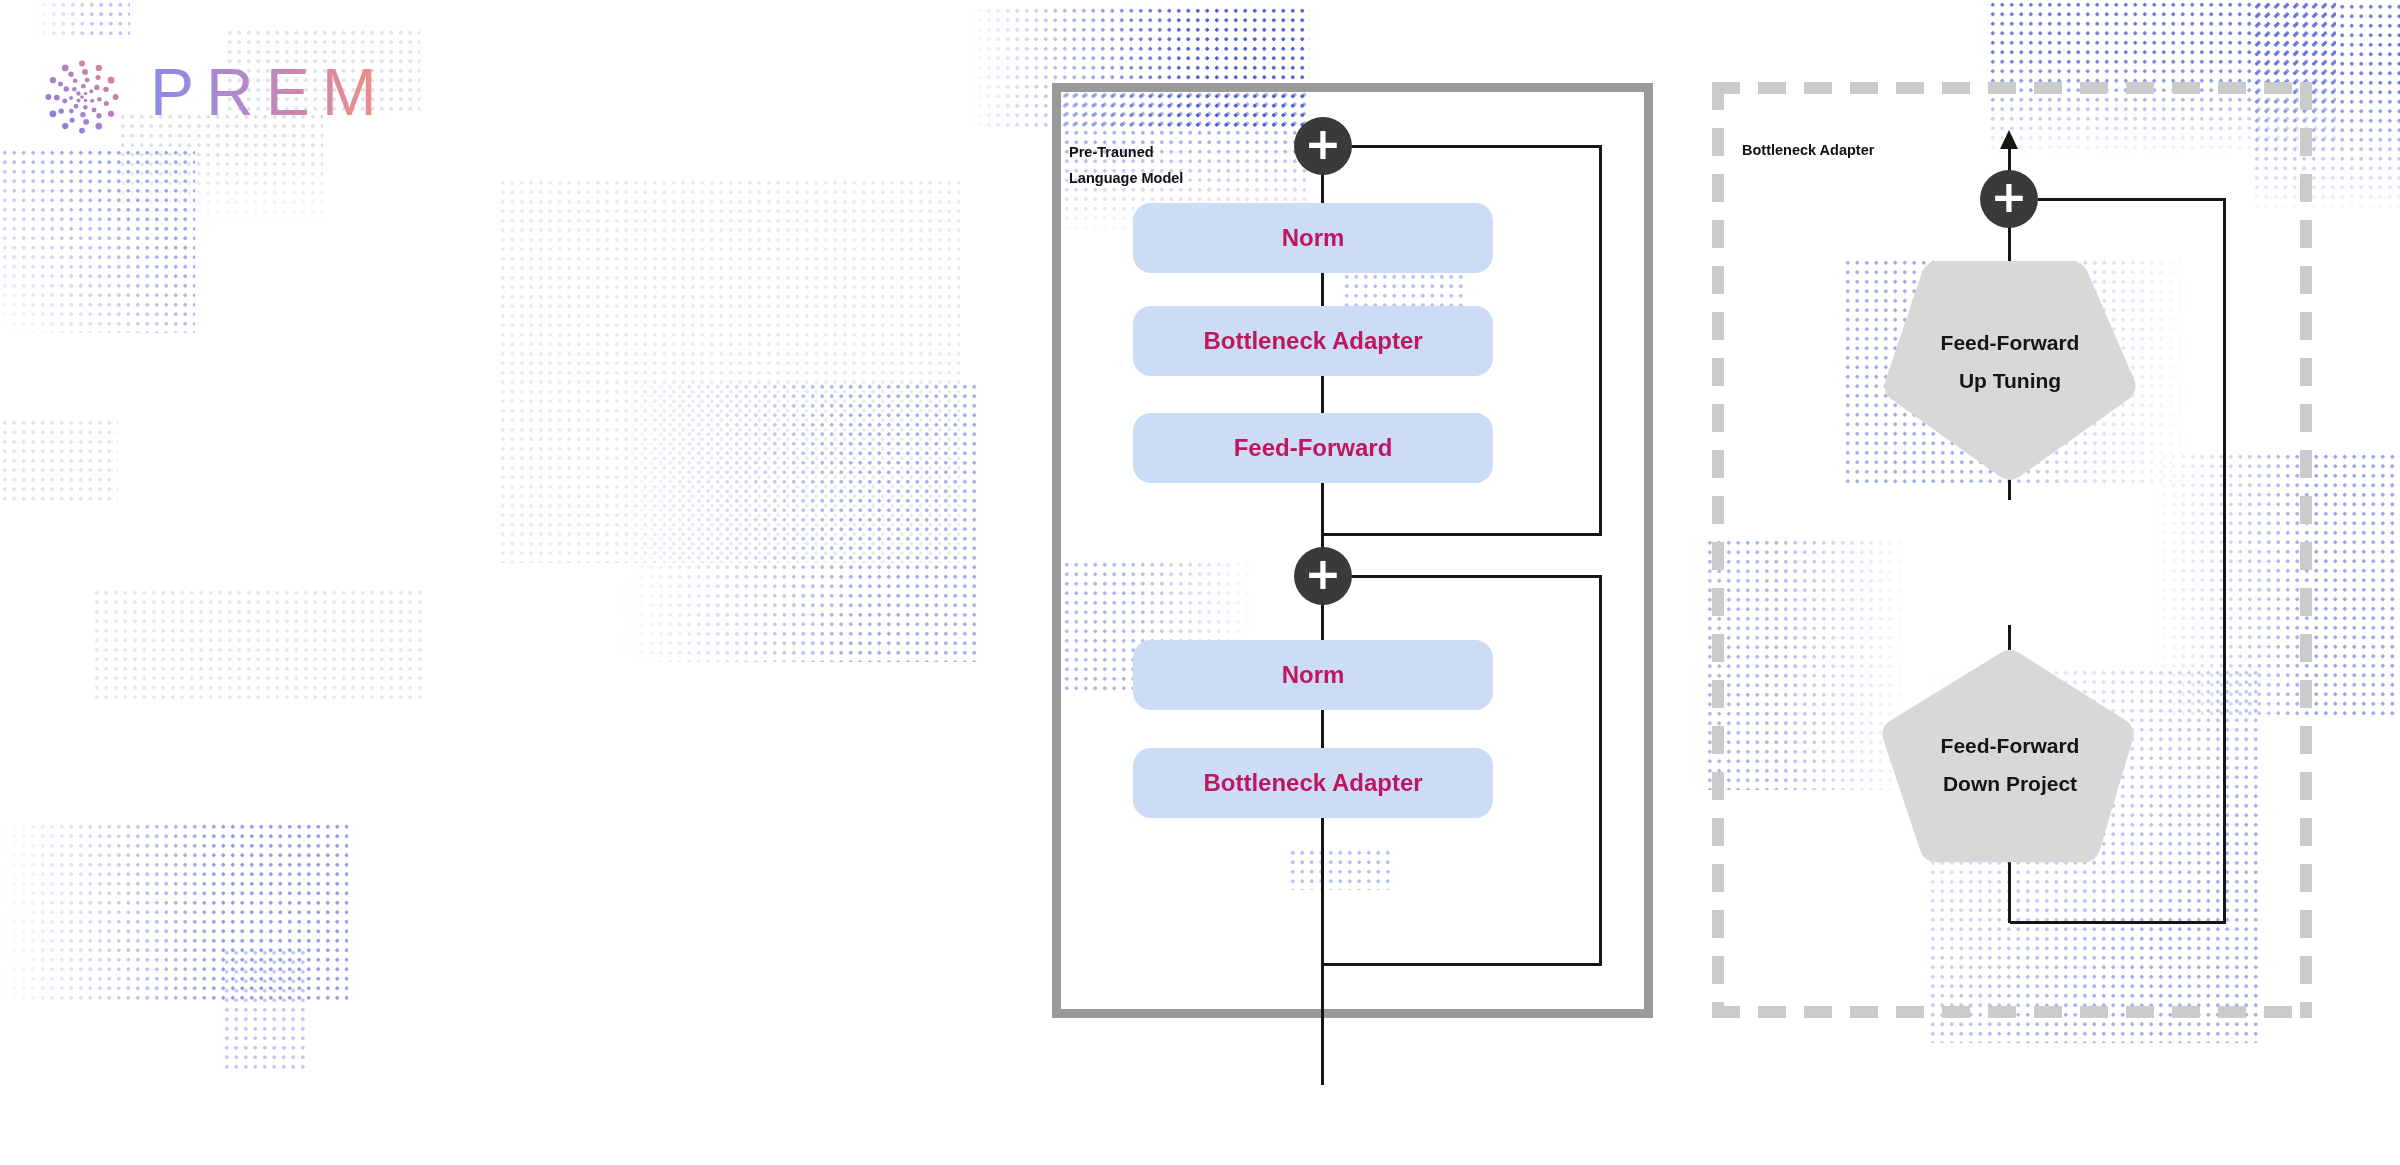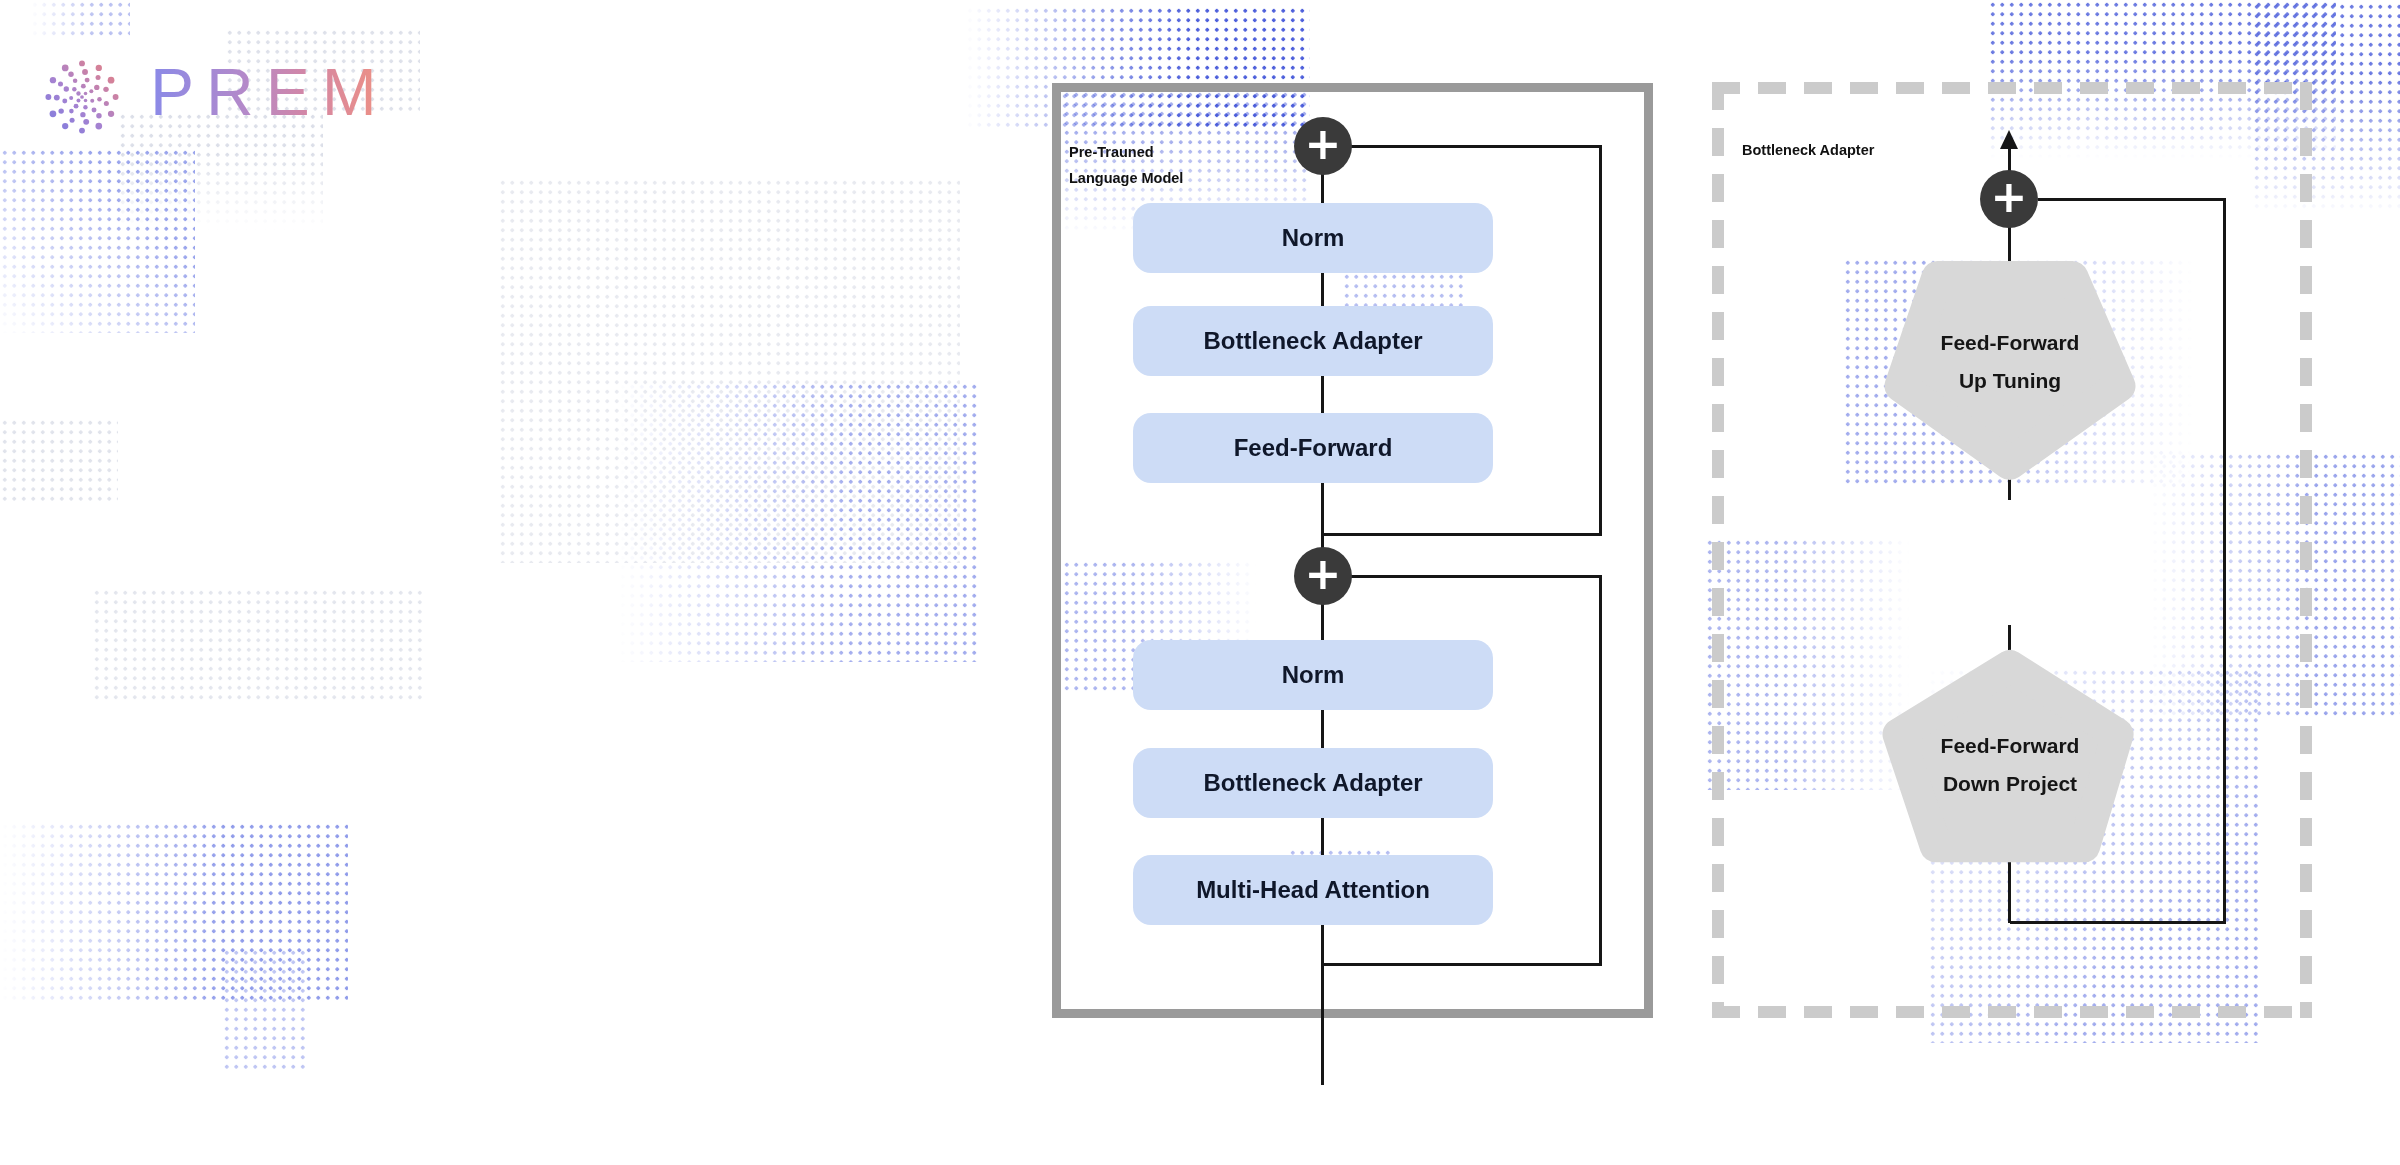--- a/index.html
+++ b/index.html
@@ -45,21 +45,21 @@
 
   .diagram-label{position:absolute;z-index:2;font-size:14.5px;font-weight:700;color:#111;
                  line-height:26px;}
 
   
   .ln{position:absolute;background:#161616;z-index:1;}
 
   
   .block{position:absolute;left:72px;width:360px;height:70px;border-radius:18px;
          background:#cddcf6;z-index:2;display:flex;align-items:center;justify-content:center;
-         font-size:24px;font-weight:700;color:#0f172a;}
+         font-size:24px;font-weight:700;color:#be185d;}
   .activation{position:absolute;left:123px;top:416px;width:357px;height:127px;border-radius:28px;
               background:#cddcf6;z-index:2;display:flex;align-items:center;justify-content:center;
               font-size:24px;font-weight:700;color:#151515;}
 
   .plus-circle{position:absolute;width:58px;height:58px;border-radius:50%;background:#3a3a3a;
                z-index:3;display:flex;align-items:center;justify-content:center;}
   .plus-circle span{color:#ffffff;font-size:44px;font-weight:700;line-height:1;margin-top:-5px;
                     font-family:"DejaVu Sans",sans-serif;}
 
   .penta-svg{position:absolute;left:0;top:0;width:600px;height:936px;z-index:2;}
@@ -186,23 +186,20 @@
       </div>
     <div class="block" style="top:321px;">
         <span>Feed-Forward</span>
       </div>
     <div class="block" style="top:548px;">
         <span>Norm</span>
       </div>
     <div class="block" style="top:656px;">
         <span>Bottleneck Adapter</span>
       </div>
-    <div class="block" style="top:763px;">
-        <span>Multi-Head Attention</span>
-      </div>
   </div>
 
   <div class="box-dashed">
     <div class="dash-edge dash-h" style="top:0;"></div>
     <div class="dash-edge dash-h" style="bottom:0;"></div>
     <div class="dash-edge dash-v" style="left:0;"></div>
     <div class="dash-edge dash-v" style="right:0;"></div>
 
     <div class="diagram-label" style="left:30px;top:55px;">Bottleneck Adapter</div>
 

